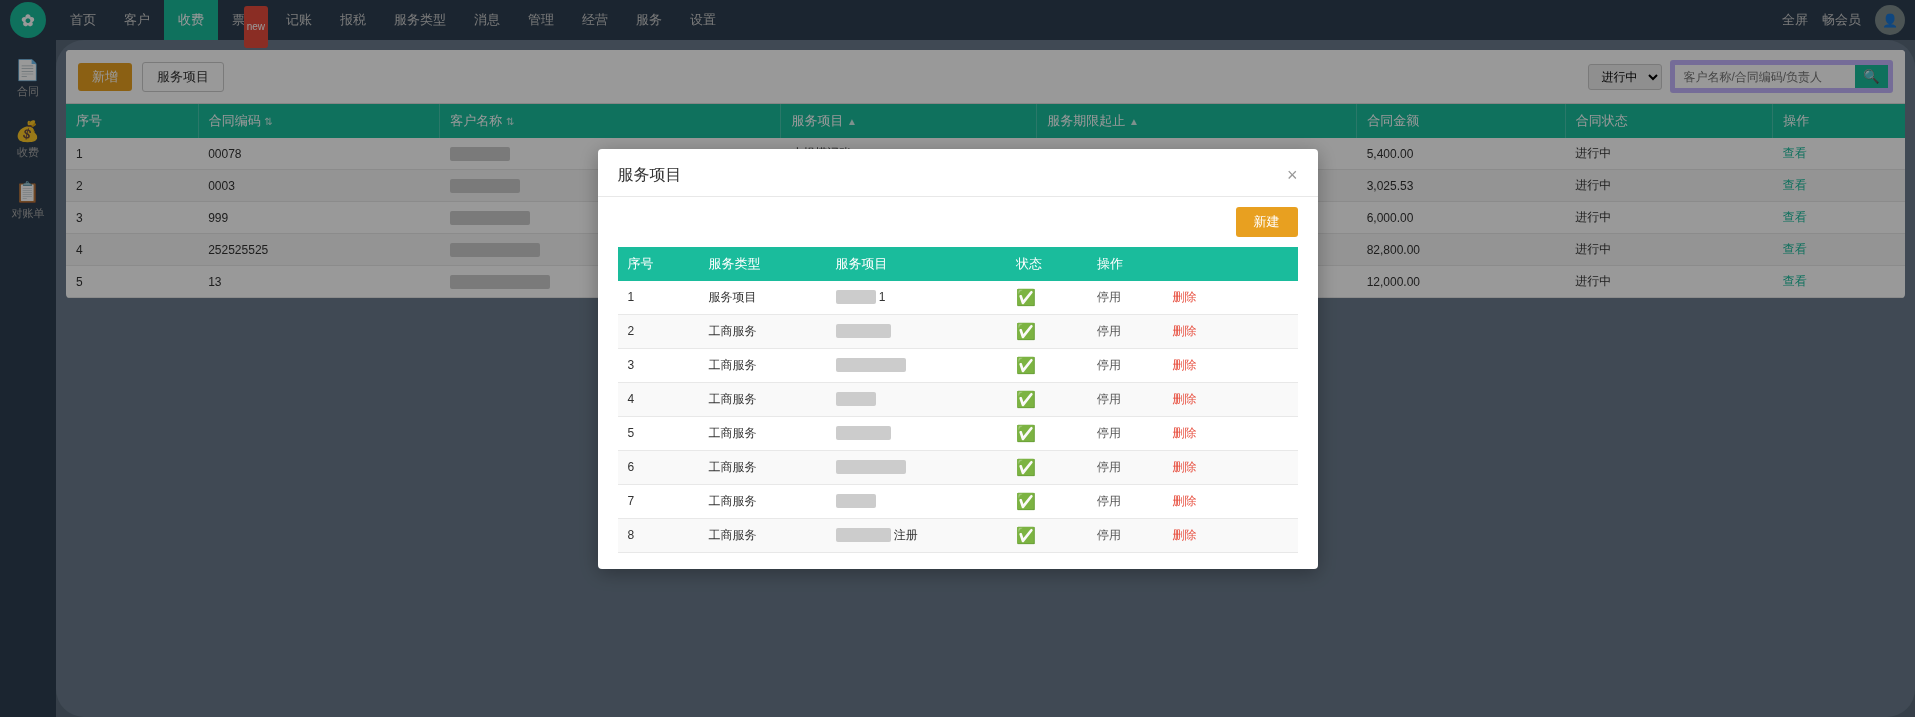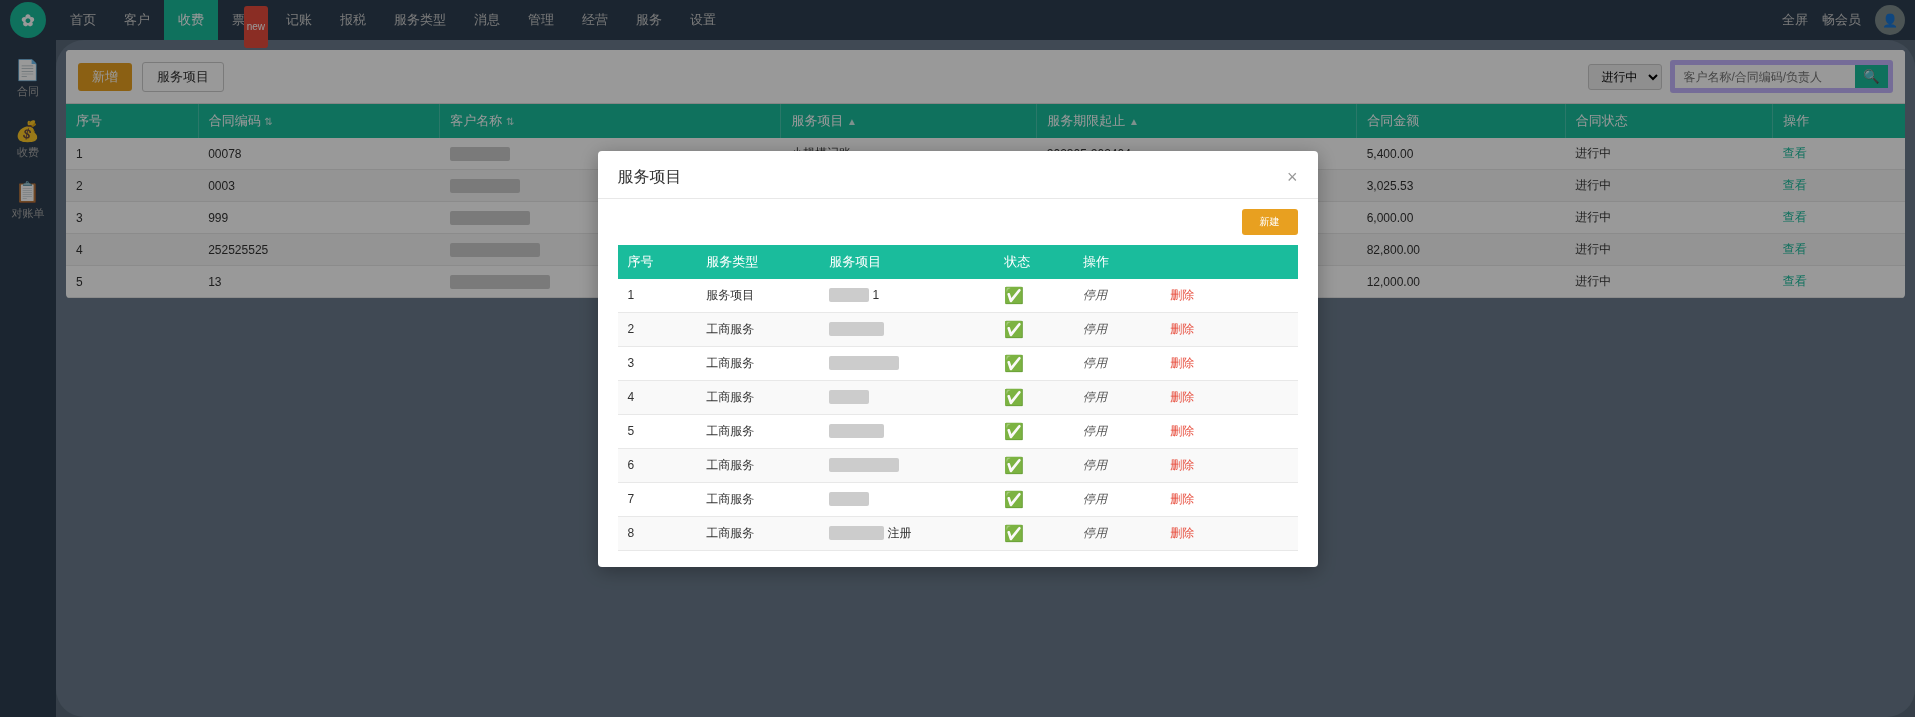--- a/index.html
+++ b/index.html
@@ -122,35 +122,35 @@
     }
     .modal-title { font-size: 16px; color: #333; font-weight: 500; }
     .modal-close {
       cursor: pointer; color: #999; font-size: 18px; line-height: 1;
     }
     .modal-toolbar {
       padding: 10px 20px; display: flex; justify-content: flex-end;
     }
     .btn-modal-new {
       background: #e8a020; color: white; border: none; padding: 6px 18px;
-      border-radius: 3px; cursor: pointer; font-size: 10px;
+      border-radius: 3px; cursor: pointer; font-size: 13px;
     }
     .modal-table-wrap {
       flex: 1; overflow-y: auto; padding: 0 20px 16px;
     }
     .modal-table { width: 100%; border-collapse: collapse; }
     .modal-table thead tr { background: #1abc9c; color: white; }
     .modal-table thead th {
       padding: 8px 10px; text-align: left; font-weight: normal; font-size: 13px;
     }
     .modal-table tbody tr { border-bottom: 1px solid #e8e8e8; }
     .modal-table tbody tr:nth-child(even) { background: #f9f9f9; }
     .modal-table tbody td { padding: 7px 10px; font-size: 12px; color: #333; }
     .status-icon { color: #1abc9c; font-size: 16px; }
-    .action-stop { color: #555; cursor: pointer; margin-right: 16px; font-style: italic; }
+    .action-stop { color: #555; cursor: pointer; margin-right: 4px; }
     .action-delete { color: #e74c3c; cursor: pointer; margin-left: 44px; }
   </style>
 </head>
 <body>
 
 <nav class="top-nav">
   <div class="logo">✿</div>
   <div class="nav-item">首页</div>
   <div class="nav-item">客户</div>
   <div class="nav-item active">收费</div>

